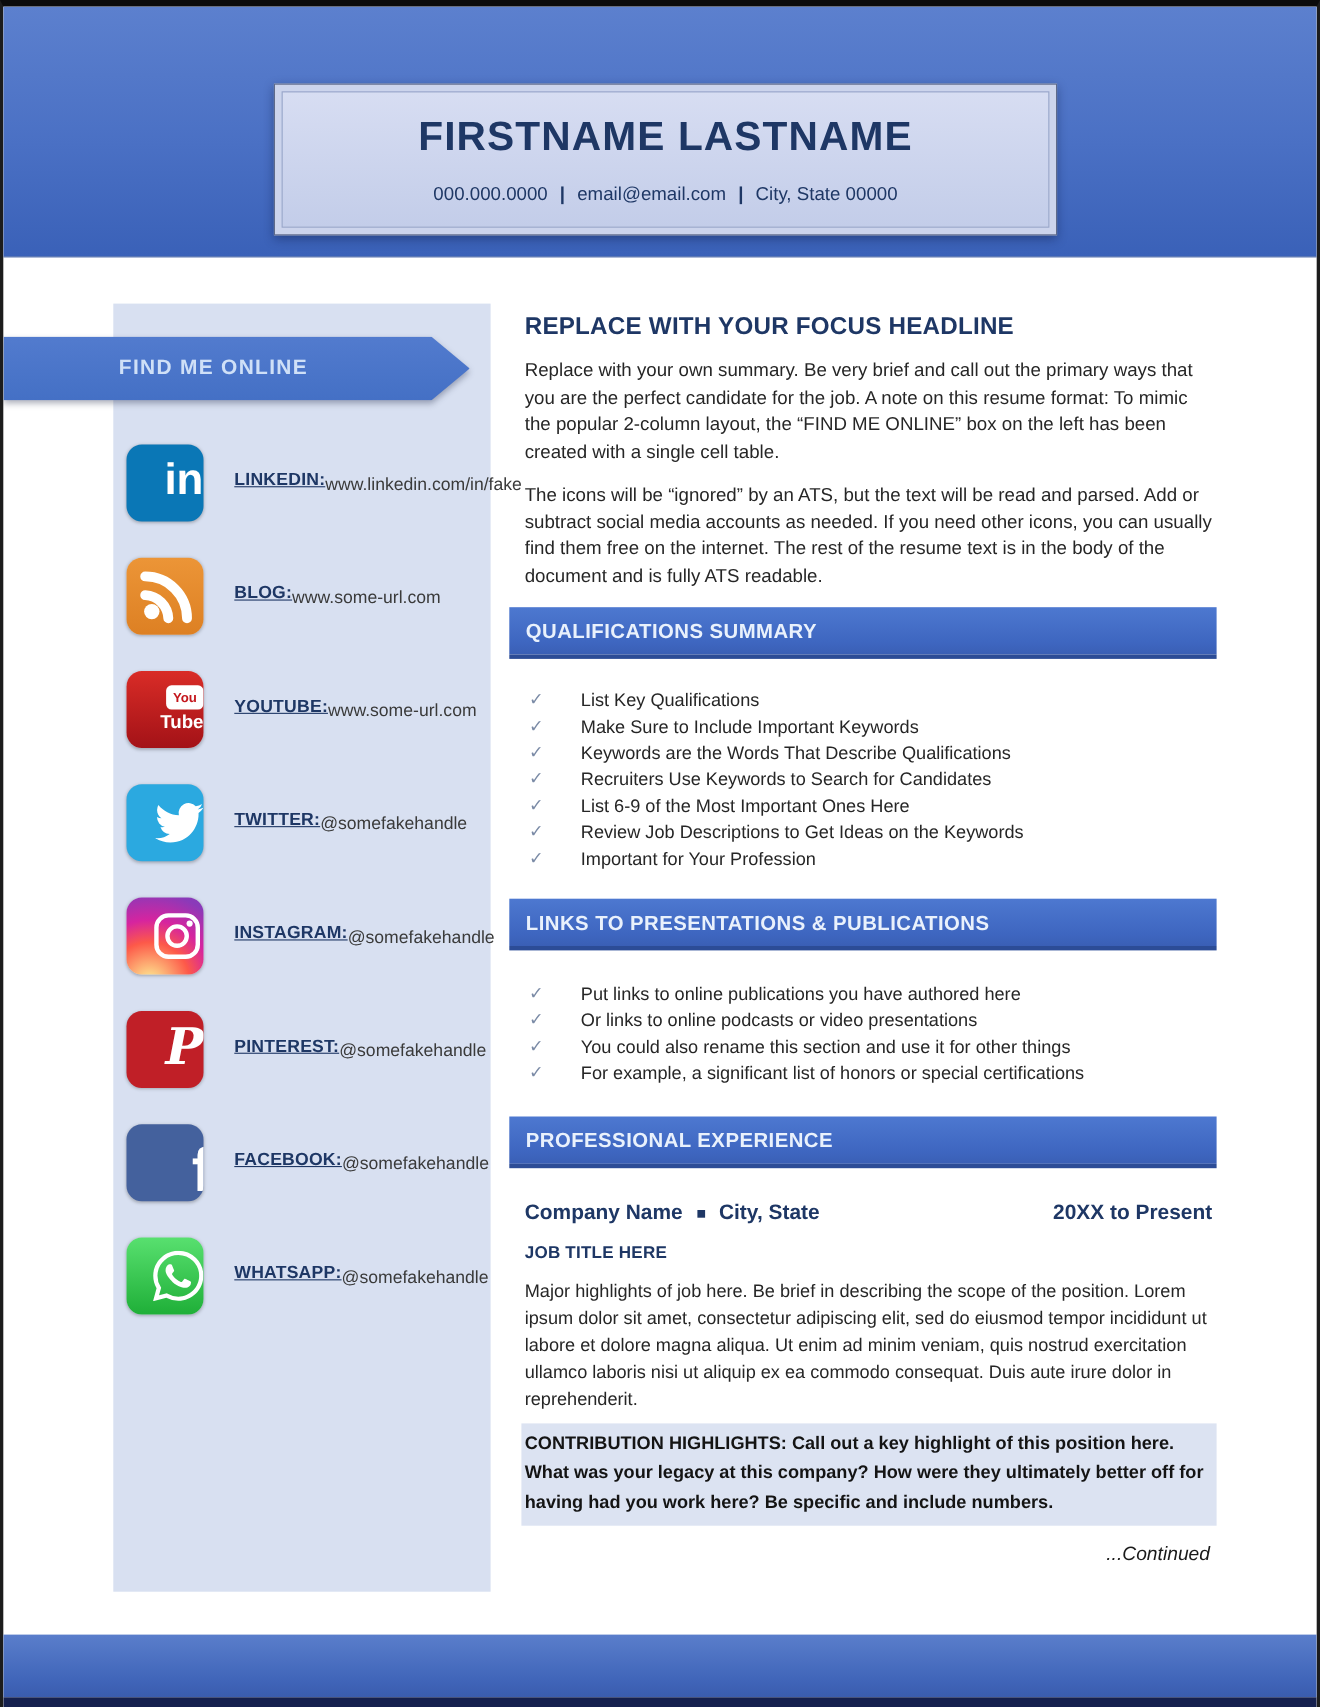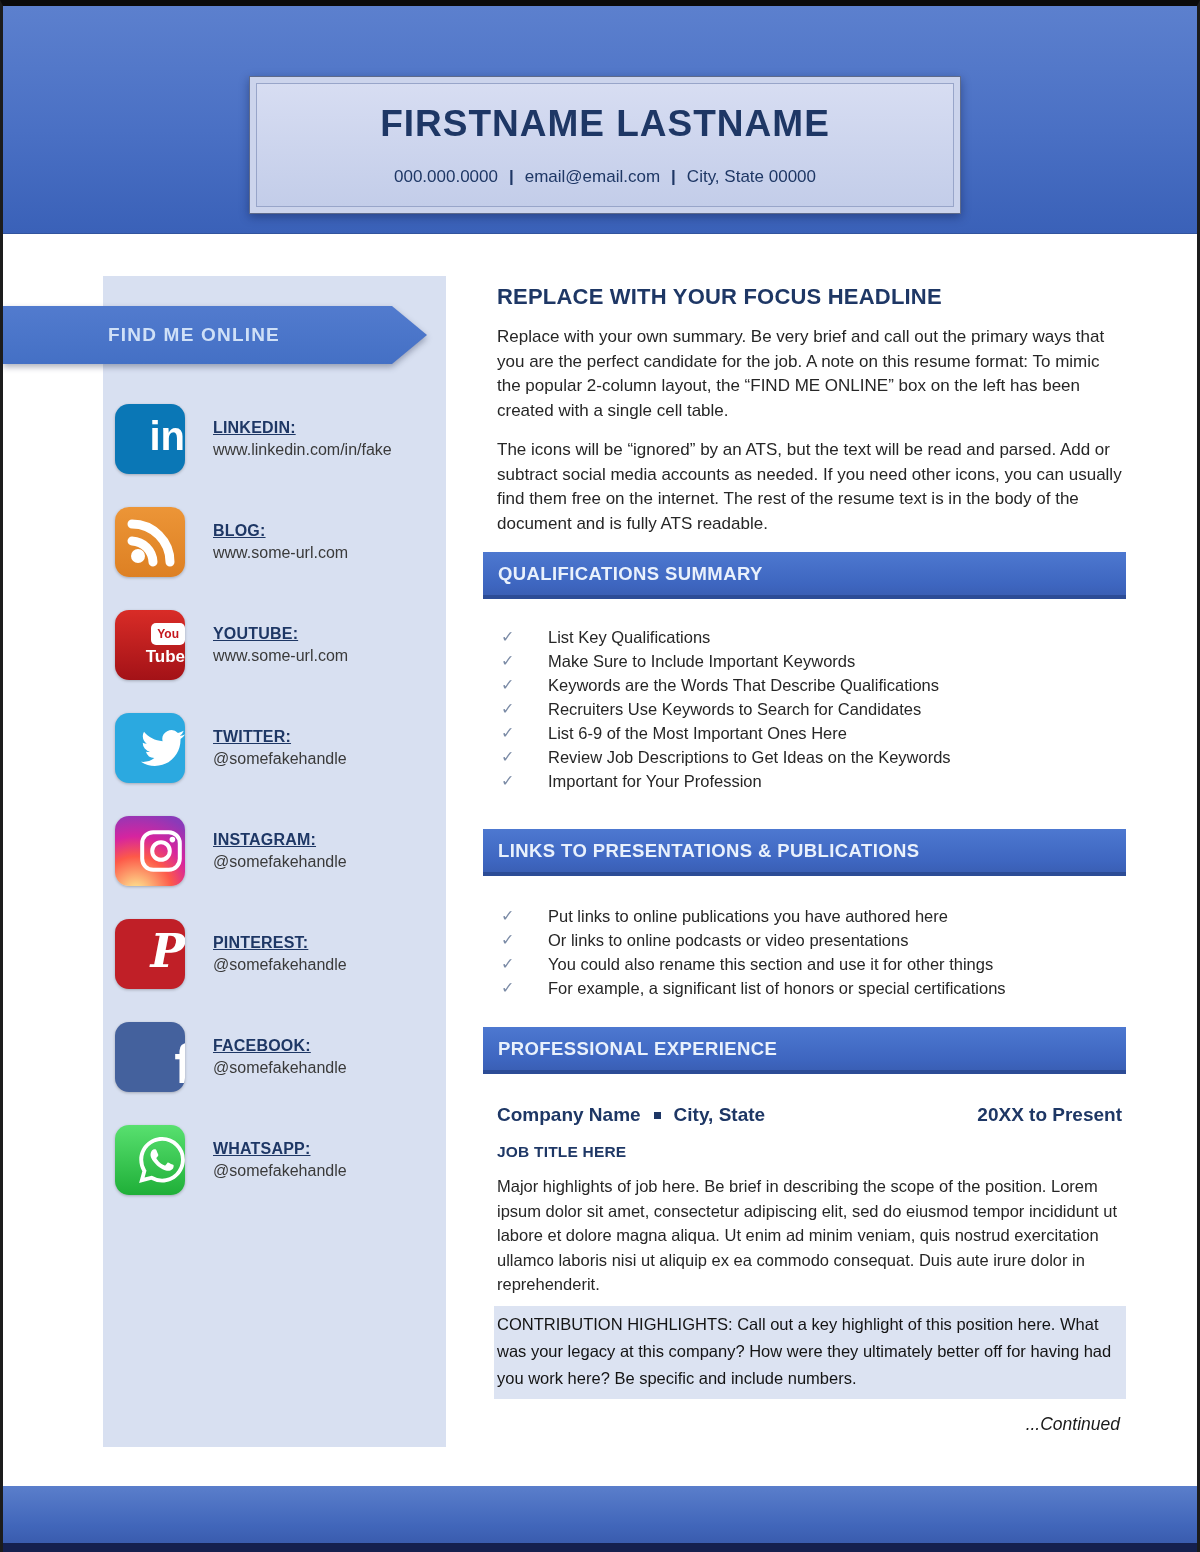--- a/index.html
+++ b/index.html
@@ -43,68 +43,68 @@
   }
   .find-me-banner span { color:#cfe0f7; font-weight:bold; font-size:19px; letter-spacing:1.2px; }
 
   .social-list { position:absolute; left:112px; top:398px; width:322px; display:flex; flex-direction:column; gap:33px; }
   .social-item { display:flex; align-items:center; gap:28px; height:70px; }
   .social-icon {
     width:70px; height:70px; flex:0 0 70px; border-radius:14px; position:relative;
     display:flex; align-items:flex-end; justify-content:center; flex-direction:column;
     box-shadow:0 1px 3px rgba(0,0,0,.25); overflow:hidden;
   }
-  .social-text { display:flex; flex-direction:column; }
+  .social-text { display:flex; flex-direction:row; }
   .social-label { color:#1e3765; font-weight:bold; font-size:16px; text-decoration:underline; letter-spacing:.2px; cursor:pointer; }
   .social-handle { color:#3a3a3a; font-size:16px; margin-top:4px; }
 
   .icon-linkedin { background:#0a77b6; }
   .icon-linkedin .glyph-text { color:#fff; font-weight:bold; font-size:40px; line-height:1; transform:translateY(-3px); }
   .icon-blog { background:linear-gradient(180deg,#ec9537,#dd8023); }
   .icon-youtube { background:linear-gradient(180deg,#d92c27,#a31217); }
   .yt-box { background:#fff; border-radius:5px; padding:0 6px; color:#c4161c; font-weight:bold; font-size:12px; line-height:22px; }
   .yt-tube { color:#fff; font-weight:bold; font-size:17px; line-height:22px; margin-top:1px; }
   .icon-twitter { background:#2ba9e0; }
   .icon-instagram { background:radial-gradient(circle at 30% 110%, #fdf497 0%, #fd5949 40%, #d6249f 62%, #8a3ab9 90%); }
   .icon-pinterest { background:#c01f27; }
   .icon-pinterest .glyph-text { color:#fff; font-family:"DejaVu Serif", serif; font-style:italic; font-weight:bold; font-size:46px; line-height:1; transform:translateY(-3px); }
   .icon-facebook { background:#44619d; }
   .icon-facebook .glyph-text { color:#fff; font-weight:bold; font-size:56px; line-height:1; transform:translate(8px,7px); }
   .icon-whatsapp { background:linear-gradient(180deg,#58e06f,#1faf38); }
 
   
-  .main { position:absolute; left:480px; top:278px; width:643px; }
+  .main { position:absolute; left:460px; top:278px; width:643px; }
   .headline { font-size:22px; font-weight:bold; color:#1e3765; padding-left:14px; letter-spacing:.2px; }
   .subheadline { font-size:19.5px; font-weight:bold; color:#2d5aa8; padding-left:14px; margin-top:16px; line-height:30px; }
   .para { font-size:17px; color:#262626; line-height:24.5px; padding-left:14px; margin-top:15px; }
   .section-bar {
     margin-top:16px; height:47px; border-bottom:4px solid #2c4c96;
     background:linear-gradient(180deg,#4d78d0 0%,#3e66c0 75%,#3a5fb5 100%);
     display:flex; align-items:center; padding-left:15px;
   }
   .section-bar span { color:#e9f1fc; font-weight:bold; font-size:18.5px; letter-spacing:.4px; }
   .check-list { margin-top:26px; padding-left:18px; }
   .check-list.second { margin-top:28px; }
   .check-row { display:flex; align-items:flex-start; line-height:24px; font-size:16.5px; color:#262626; }
   .check-glyph { color:#7b8ba6; flex:0 0 47px; font-size:16px; }
   .bar-qualifications { margin-top:16px; }
-  .bar-links { margin-top:36px; }
+  .bar-links { margin-top:24px; }
   .bar-experience { margin-top:27px; }
 
   .company-row {
     margin-top:30px; display:flex; align-items:center; justify-content:space-between;
     padding:0 4px 0 14px; font-size:19px; font-weight:bold; color:#1e3765;
   }
   .company-left { display:flex; align-items:center; gap:13px; }
   .sep-square { width:7px; height:7px; background:#1e3765; display:inline-block; }
   .job-title { margin-top:17px; padding-left:14px; font-size:15.5px; font-weight:bold; color:#1e3765; letter-spacing:.2px; }
   .exp-para { font-size:16.5px; color:#262626; line-height:24.5px; padding-left:14px; margin-top:13px; }
   .highlight-box {
     margin-top:9px; margin-left:11px; background:#dce3f2; padding:5px 8px 7px 3px;
-    font-weight:normal; font-size:16.5px; line-height:27px; color:#141414;
+    font-weight:bold; font-size:16.5px; line-height:27px; color:#141414;
   }
   .continued { margin-top:15px; text-align:right; padding-right:6px; font-style:italic; font-size:17.5px; color:#1a1a1a; }
 
   
   .footer-band {
     position:absolute; left:0; right:0; bottom:0; height:66px;
     background:linear-gradient(180deg,#5a7ecb 0%,#4166ba 70%,#3a5cae 100%);
     border-bottom:9px solid #15204e;
   }
 </style>

